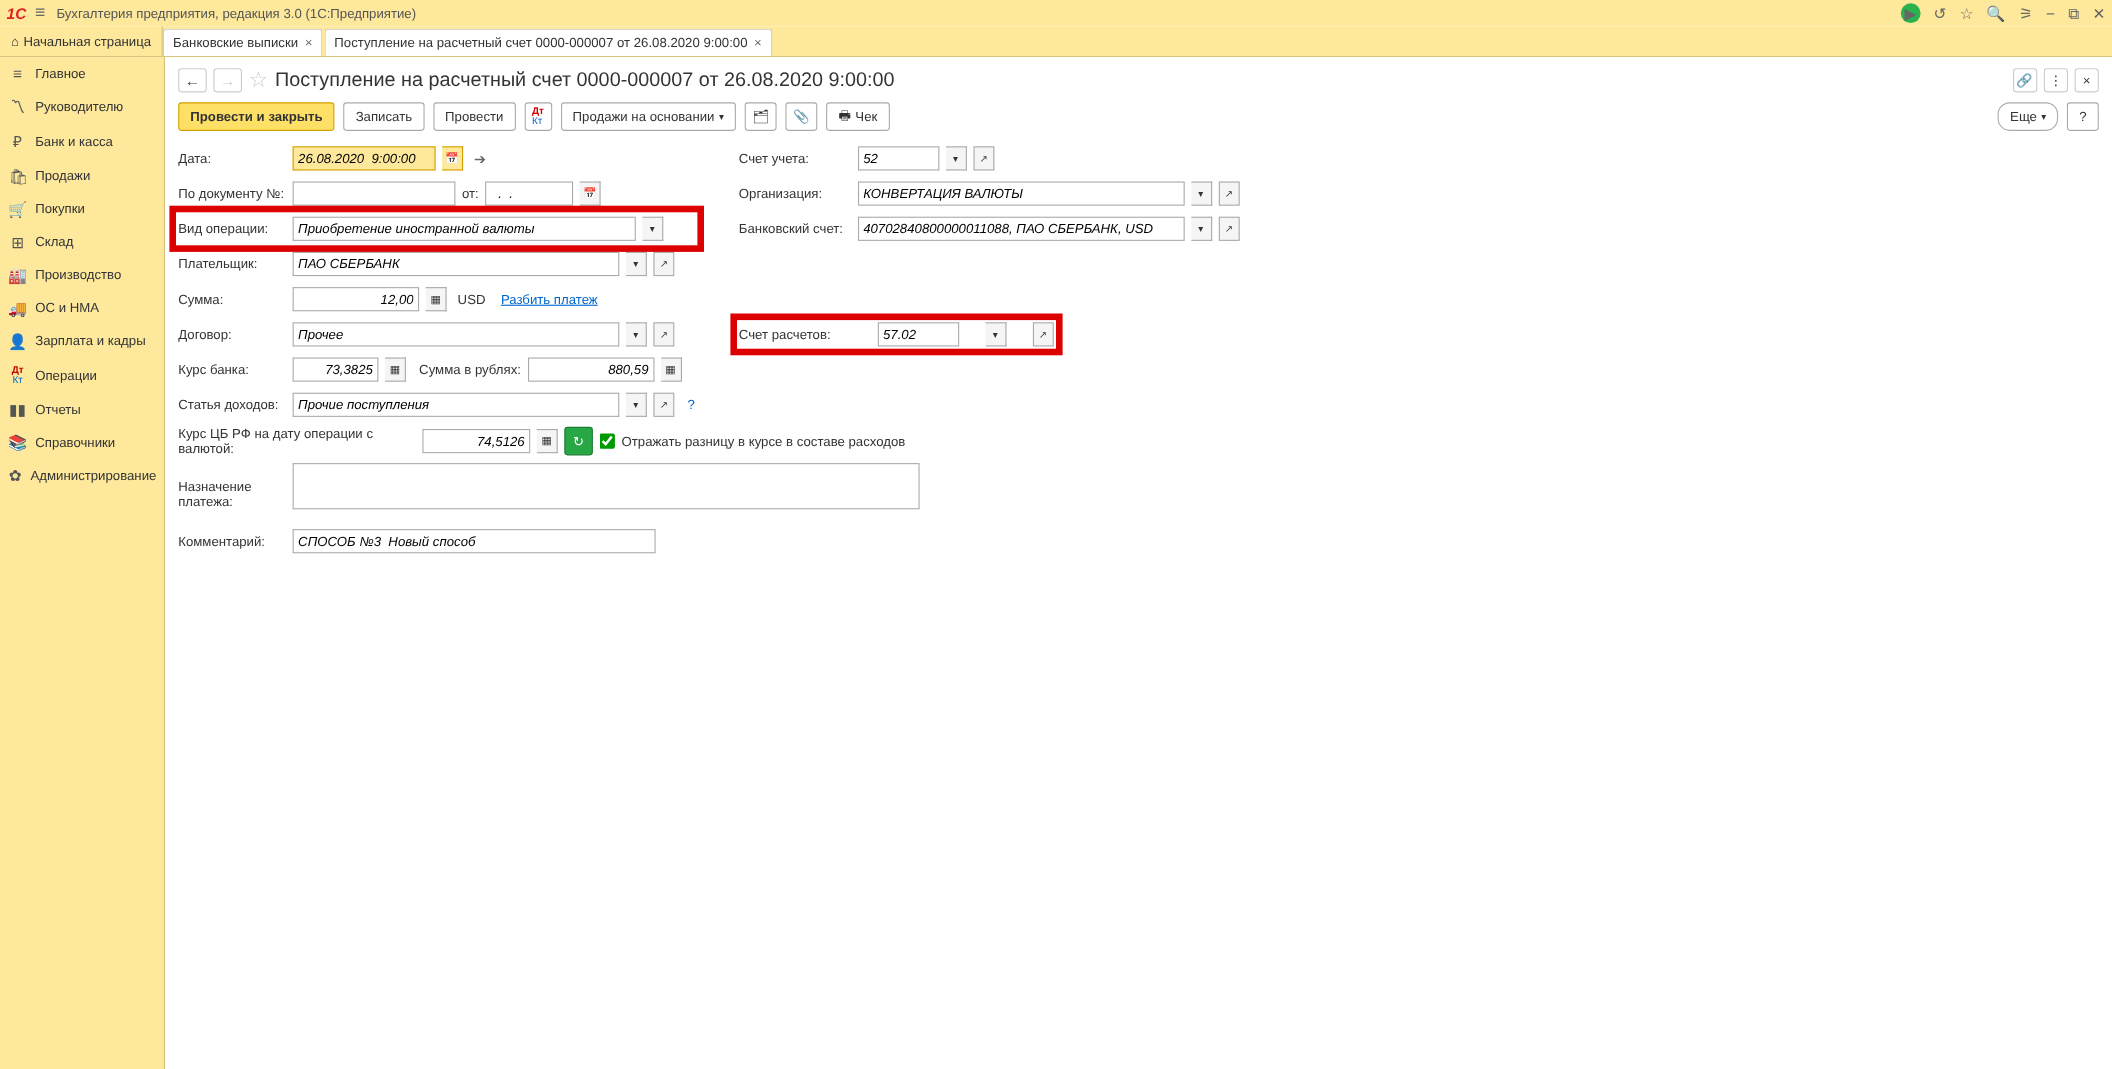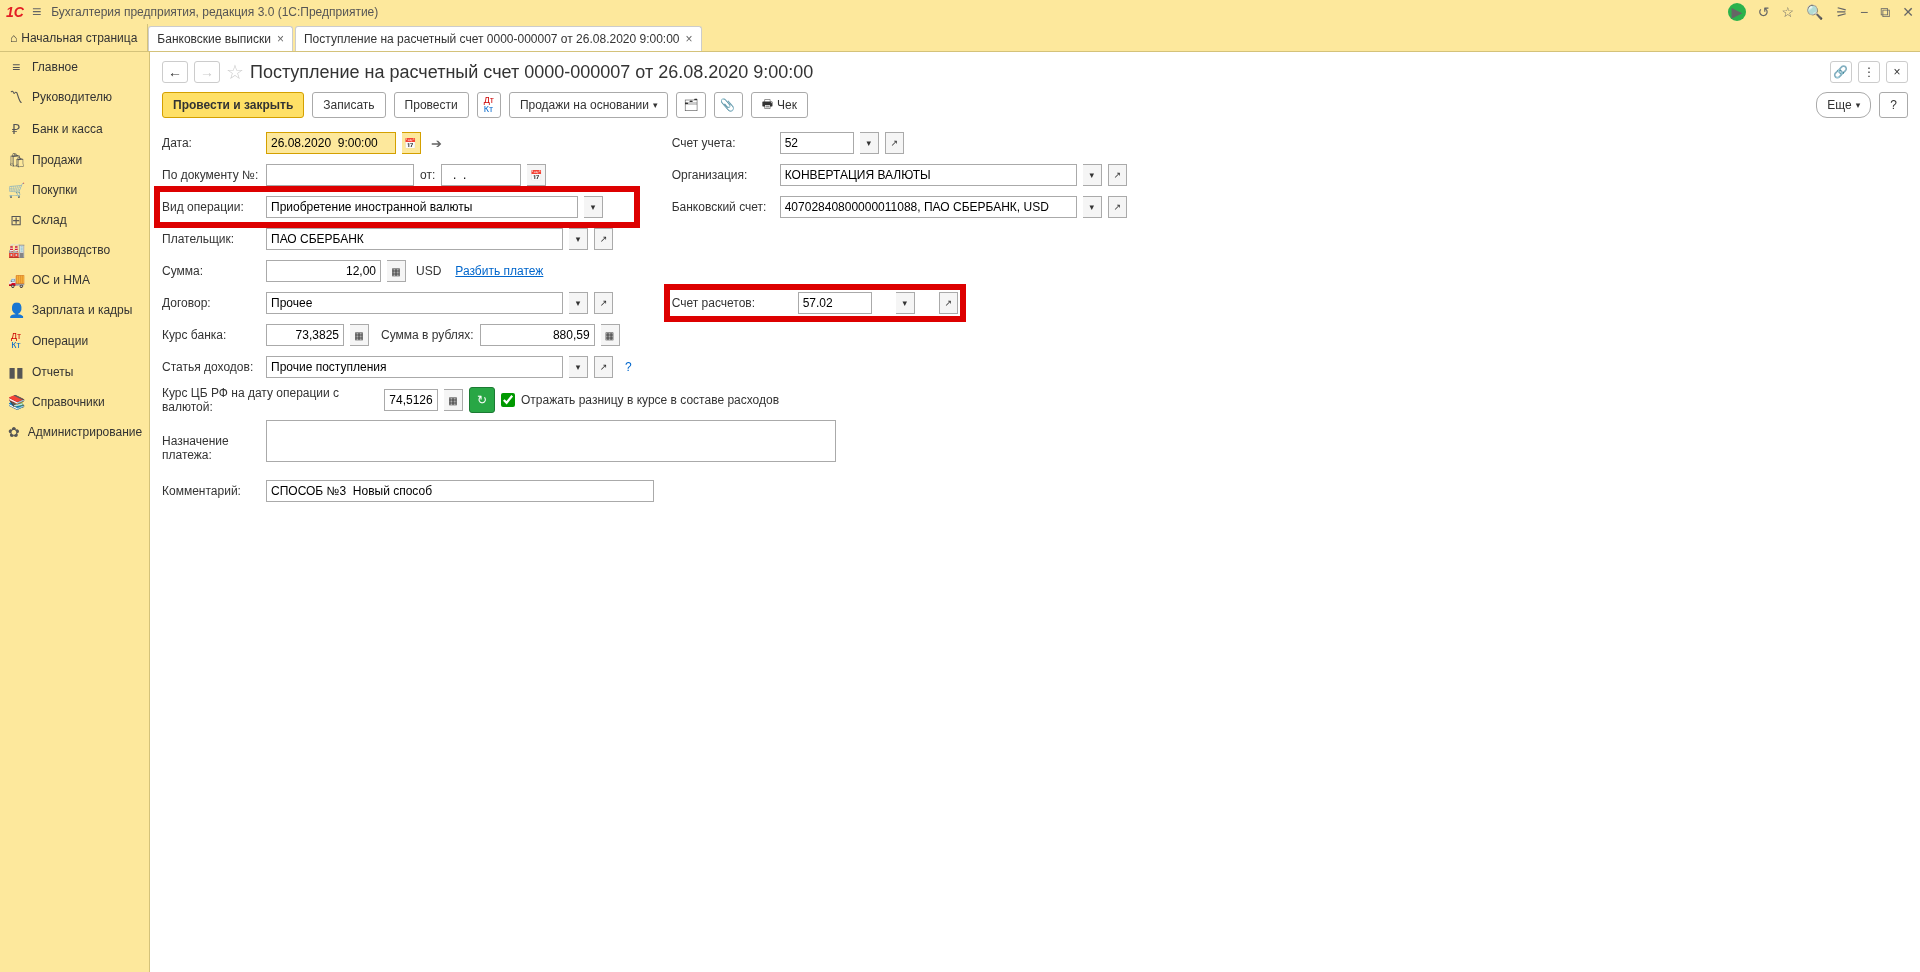--- a/index.html
+++ b/index.html
@@ -40,30 +40,30 @@
 .doc-title { font-size: 18px; color: #333; font-weight: normal; }
 .top-right-btns { margin-left: auto; display: flex; gap: 6px; }
 .small-icon-btn { width: 22px; height: 22px; border: 1px solid #ccc; background: #fff; border-radius: 3px; cursor: pointer; display: flex; align-items: center; justify-content: center; font-size: 12px; }
 
 
 .toolbar { display: flex; align-items: center; gap: 8px; margin-bottom: 12px; }
 .btn { border: 1px solid #aaa; background: #fff; border-radius: 3px; padding: 4px 10px; cursor: pointer; height: 26px; display: flex; align-items: center; gap: 4px; }
 .btn-yellow { background: #ffe066; border-color: #d4a000; font-weight: bold; }
 .btn-green { background: #28a745; border-color: #1c7a33; color: #fff; width: 26px; padding: 0; justify-content: center; }
 .dtct-icon { font-size: 9px; line-height: 1; display: flex; flex-direction: column; }
-.dt-red { color: #c00; }
+.dt-red { color: #c00; font-weight: bold; }
 .ct-blue { color: #06c; }
 .more-btn { margin-left: auto; border-radius: 11px; }
 
 
 .form-grid { display: flex; gap: 40px; }
 .form-col { display: flex; flex-direction: column; gap: 6px; }
 .form-row { display: flex; align-items: center; min-height: 26px; gap: 6px; }
 .lbl { width: 98px; color: #333; flex-shrink: 0; }
-.input { border: 1px solid #aaa; background: #fff; height: 22px; padding: 0 4px; font-size: 12px; }
+.input { border: 1px solid #aaa; background: #fff; height: 22px; padding: 0 4px; font-size: 12px; font-style: italic; }
 .input-date { width: 130px; background: #fde89c; border-color: #d4a000; }
 .input-287 { width: 312px; }
 .input-300 { width: 297px; }
 .input-sm { width: 68px; text-align: right; }
 .input-num { width: 115px; text-align: right; }
 .input-acct52 { width: 74px; }
 .ref-btn { width: 19px; height: 22px; border: 1px solid #aaa; border-left: none; background: #f5f5f5; cursor: pointer; display: flex; align-items: center; justify-content: center; font-size: 9px; }
 .cal-btn { width: 19px; height: 22px; border: 1px solid #aaa; border-left: none; background: #f5f5f5; cursor: pointer; display: flex; align-items: center; justify-content: center; font-size: 10px; }
 .cal-btn-yellow { border-color: #d4a000; background: #fde89c; }
 .link-blue { color: #06c; text-decoration: underline; cursor: pointer; }
@@ -325,35 +325,35 @@
           </span>
         </div>
 
       </div>
     </div>
 
     <div class="full-rows" style="margin-top:6px;display:flex;flex-direction:column;gap:6px;">
 
       <div class="form-row">
         <span style="width:216px;">Курс ЦБ РФ на дату операции с валютой:</span>
-        <input class="input input-sm" style="width: 54px; text-align: center;" value="74,5126">
+        <input class="input input-sm" style="width: 98px;" value="74,5126">
         <div class="cal-btn">▦</div>
         <div class="btn btn-green">↻</div>
         <label class="chk">
           <input type="checkbox" checked="" style="">
           <span>Отражать разницу в курсе в составе расходов</span>
         </label>
       </div>
 
       <div class="form-row" style="align-items:flex-end;">
         <span class="lbl">Назначение платежа:</span>
         <textarea class="textarea" style=""></textarea>
       </div>
 
       <div class="form-row" style="margin-top:10px;">
         <span class="lbl">Комментарий:</span>
-        <input class="input" style="width: 388px;" value="СПОСОБ №3  Новый способ">
+        <input class="input" style="width: 330px;" value="СПОСОБ №3  Новый способ">
       </div>
 
     </div>
 
   </div>
 </div>
 
 </body></html>

